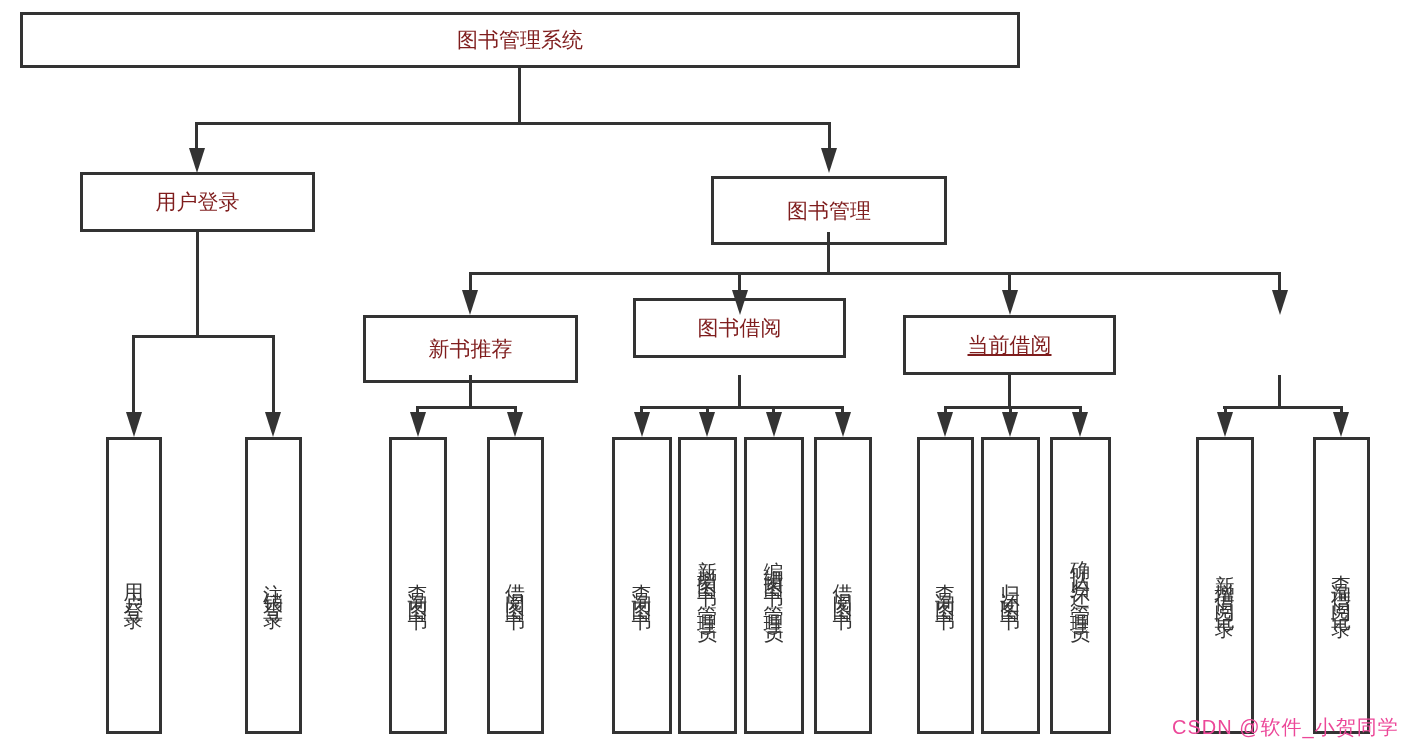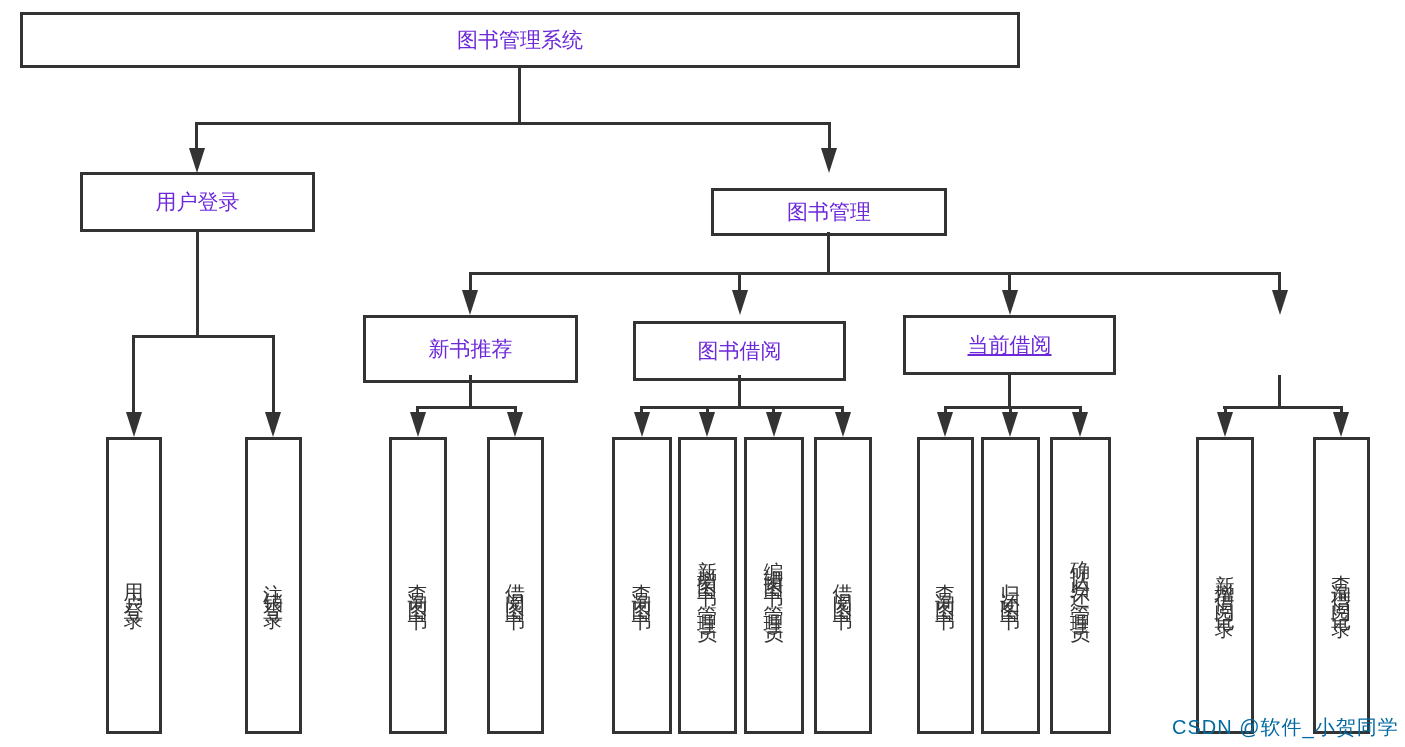--- a/index.html
+++ b/index.html
@@ -3,62 +3,62 @@
 <meta charset="utf-8">
 <style>
   html,body{margin:0;padding:0;background:#ffffff;}
   .canvas{
     position:relative;width:1405px;height:747px;background:#ffffff;
     font-family:"Liberation Sans","DejaVu Sans",sans-serif;overflow:hidden;
   }
   .node{
     position:absolute;box-sizing:border-box;border:3px solid #333333;background:#ffffff;
     display:flex;align-items:center;justify-content:center;
-    font-size:21px;color:#6d28d9;white-space:nowrap;
+    font-size:21px;color:#7f1d1d;white-space:nowrap;
   }
   .leaf{
     position:absolute;box-sizing:border-box;border:3px solid #333333;background:#ffffff;
     top:437px;height:297px;display:flex;align-items:center;justify-content:center;
   }
   .leaf span{
     writing-mode:vertical-rl;text-orientation:mixed;
     font-size:20px;letter-spacing:9px;line-height:1;color:#333333;
   }
   .vl{position:absolute;width:3px;background:#333333;}
   .hl{position:absolute;height:3px;background:#333333;}
   .ar{
     position:absolute;width:0;height:0;
     border-left:8px solid transparent;border-right:8px solid transparent;
     border-top:25px solid #333333;
   }
   .watermark{
     position:absolute;left:1172px;top:714px;z-index:5;
-    font-size:20px;color:#0369a1;letter-spacing:1px;white-space:nowrap;
+    font-size:20px;color:#ec4899;letter-spacing:1px;white-space:nowrap;
   }
 </style>
 </head>
 <body>
 
 <div class="canvas">
 
   <div class="node" style="left:20px;top:12px;width:1000px;height:56px;">
     <span>图书管理系统</span>
   </div>
 
   <div class="node" style="left:80px;top:172px;width:235px;height:60px;">
     <span>用户登录</span>
   </div>
-  <div class="node" style="left:711px;top:188px;width:236px;height:48px;">
+  <div class="node" style="left:711px;top:176px;width:236px;height:69px;">
     <span>图书管理</span>
   </div>
 
   <div class="node" style="left:363px;top:315px;width:215px;height:68px;">
     <span>新书推荐</span>
   </div>
-  <div class="node" style="left:633px;top:321px;width:213px;height:60px;">
+  <div class="node" style="left:633px;top:298px;width:213px;height:60px;">
     <span>图书借阅</span>
   </div>
   <div class="node" style="left:903px;top:315px;width:213px;height:60px;text-decoration:underline;">
     <span>当前借阅</span>
   </div>
 
   <div class="leaf" style="left:106px;width:56px;">
     <span>用户登录</span>
   </div>
   <div class="leaf" style="left:245px;width:57px;">

